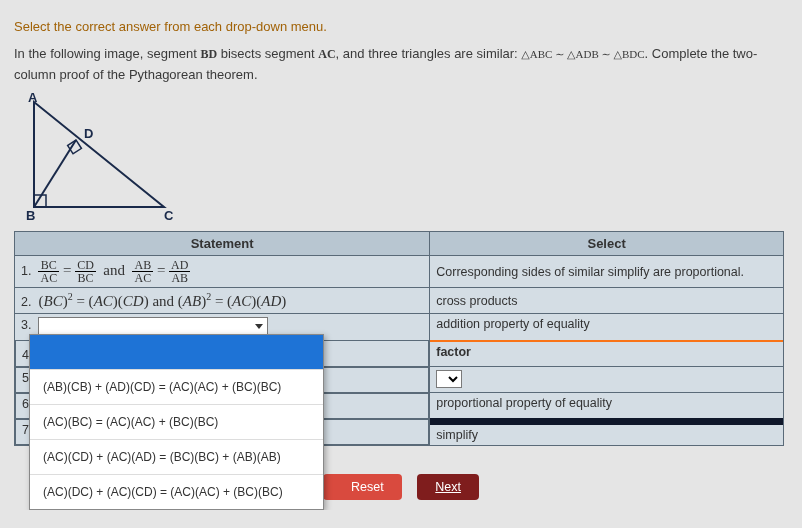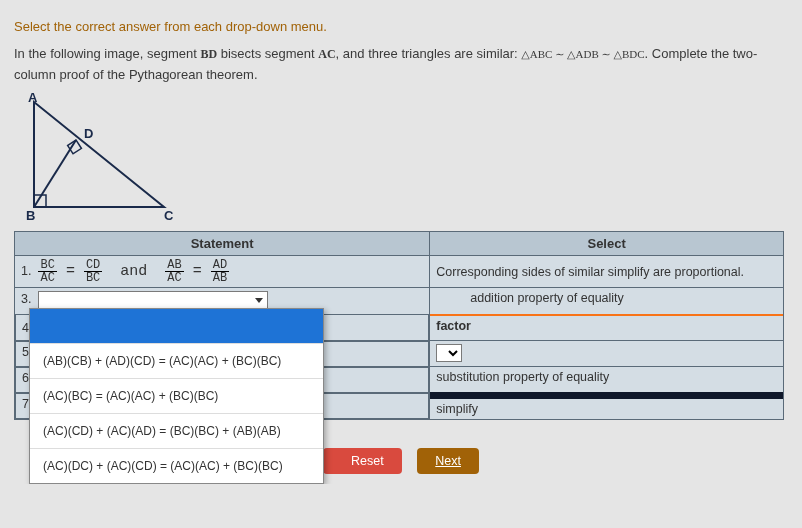--- a/index.html
+++ b/index.html
@@ -30,21 +30,21 @@
   }
   table.proof td {
     border: 1px solid #5a6a78;
     background: #d4dde4;
     padding: 3px 6px;
     height: 26px;
     vertical-align: middle;
     font-size: 12.5px;
   }
   .rownum { display:inline-block; width: 14px; }
-  .math { font-family: Liberation Mono, monospace; font-size: 15px; }
+  .math { font-family: Liberation Serif, serif; font-size: 15px; }
   .frac { display:inline-block; vertical-align: middle; text-align:center; font-size:12px; line-height:1; }
   .frac .n { display:block; border-bottom:1px solid #000; padding:0 2px; }
   .frac .d { display:block; padding:0 2px; }
   .sup { font-size: 10px; vertical-align: super; }
   .statement-col { width: 54%; }
   .reason-col { width: 46%; }
   select.mini {
     font-size: 11px;
     height: 18px;
     background: #fff;
@@ -97,21 +97,21 @@
     display: inline-block;
     padding: 6px 18px;
     border-radius: 4px;
     font-size: 12.5px;
     color: #fff;
     margin: 0 6px;
     cursor: pointer;
     border: none;
   }
   .btn.reset { background: #d94a3e; padding-left: 28px; }
-  .btn.next  { background: #a16207; text-decoration: underline; }
+  .btn.next  { background: #7f1d1d; text-decoration: underline; }
   .after-dd { display:inline-block; margin-left: 233px; }
   .stmt-cell { position: relative; padding:3px 6px; min-height:26px; border:1px solid #5a6a78; background:#d4dde4; }
 </style>
 </head>
 <body>
 
 <p class="instruction">Select the correct answer from each drop-down menu.</p>
 
 <p class="problem">
   <span>In the following image, segment </span><b class="serif">BD</b><span> bisects segment </span><b class="serif">AC</b><span>, and three triangles are similar: </span><span class="tri-sym">△ABC</span><span class="tri-sym"> ∼ </span><span class="tri-sym">△ADB</span><span class="tri-sym"> ∼ </span><span class="tri-sym">△BDC</span><span>. Complete the two-column proof of the Pythagorean theorem.</span>
@@ -148,20 +148,29 @@
       <span class="math">
         <span class="frac"><span class="n">BC</span><span class="d">AC</span></span> =
         <span class="frac"><span class="n">CD</span><span class="d">BC</span></span>
         &nbsp;and&nbsp;
         <span class="frac"><span class="n">AB</span><span class="d">AC</span></span> =
         <span class="frac"><span class="n">AD</span><span class="d">AB</span></span>
       </span>
     </td>
     <td>Corresponding sides of similar simplify are proportional.</td>
   </tr>
+  <tr>
+    <td>
+      <span class="rownum">2.</span>
+      <span class="math">
+        (<i>BC</i>)<span class="sup">2</span> = (<i>AC</i>)(<i>CD</i>) and (<i>AB</i>)<span class="sup">2</span> = (<i>AC</i>)(<i>AD</i>)
+      </span>
+    </td>
+    <td>cross products</td>
+  </tr>
 
   <tr>
     <td style="padding:0; position:relative;">
       <div class="dropdown-wrap">
         <div class="stmt-cell" style="border:none;">
           <span class="rownum">3.</span>
           <span class="dd-box"></span>
         </div>
 
         <div class="stmt-cell" style="border-top:1px solid #5a6a78;">
@@ -183,26 +192,26 @@
         <div class="dd-menu">
           <div class="dd-item hl">&nbsp;</div>
           <div class="dd-item">(AB)(CB) + (AD)(CD) = (AC)(AC) + (BC)(BC)</div>
           <div class="dd-item">(AC)(BC) = (AC)(AC) + (BC)(BC)</div>
           <div class="dd-item">(AC)(CD) + (AC)(AD) = (BC)(BC) + (AB)(AB)</div>
           <div class="dd-item">(AC)(DC) + (AC)(CD) = (AC)(AC) + (BC)(BC)</div>
         </div>
       </div>
     </td>
     <td style="padding:0;">
-      <div class="stmt-cell" style="border:none;margin-left:34px;">addition property of equality</div>
+      <div class="stmt-cell" style="border:none;">addition property of equality</div>
       <div class="stmt-cell" style="border:none;border-top:2px solid #f97316;font-weight:bold;">factor</div>
       <div class="stmt-cell" style="border:none;border-top:1px solid #5a6a78;">
         <select class="mini"><option></option></select>
       </div>
-      <div class="stmt-cell" style="border:none;border-top:1px solid #5a6a78;">substitution property of equality</div>
+      <div class="stmt-cell" style="border:none;border-top:1px solid #5a6a78;">proportional property of equality</div>
       <div class="stmt-cell" style="border:none;border-top:7px solid #0f172a;">simplify</div>
     </td>
   </tr>
 </tbody>
   </table>
 
 <div class="btns">
   <button class="btn reset">Reset</button>
   <button class="btn next">Next</button>
 </div>

